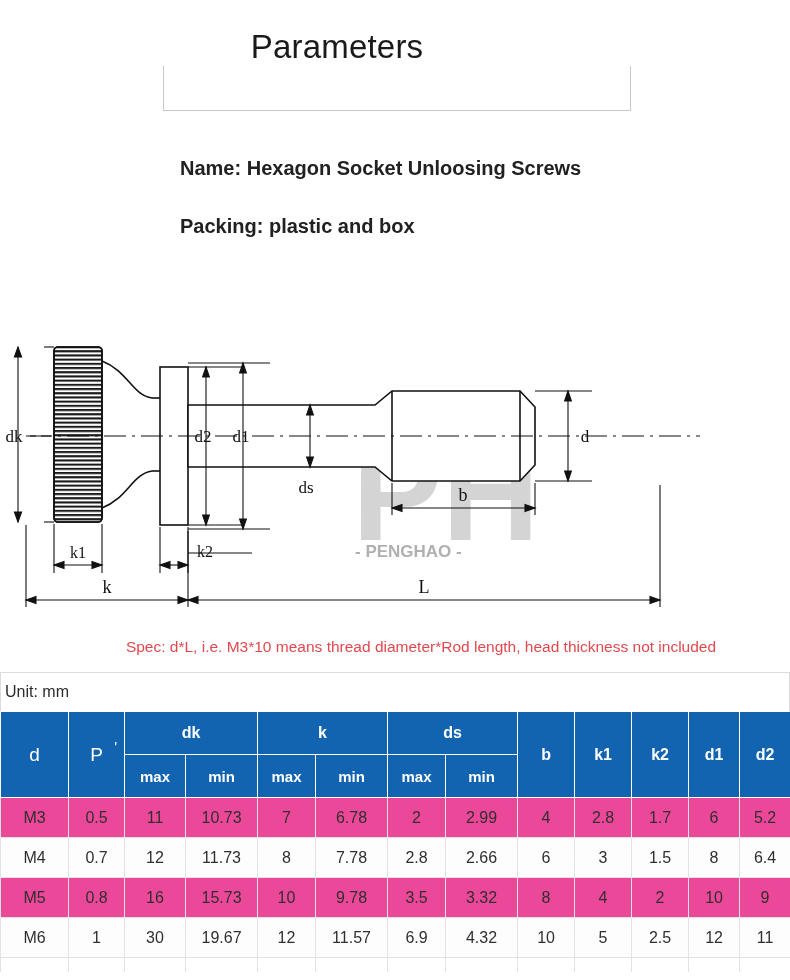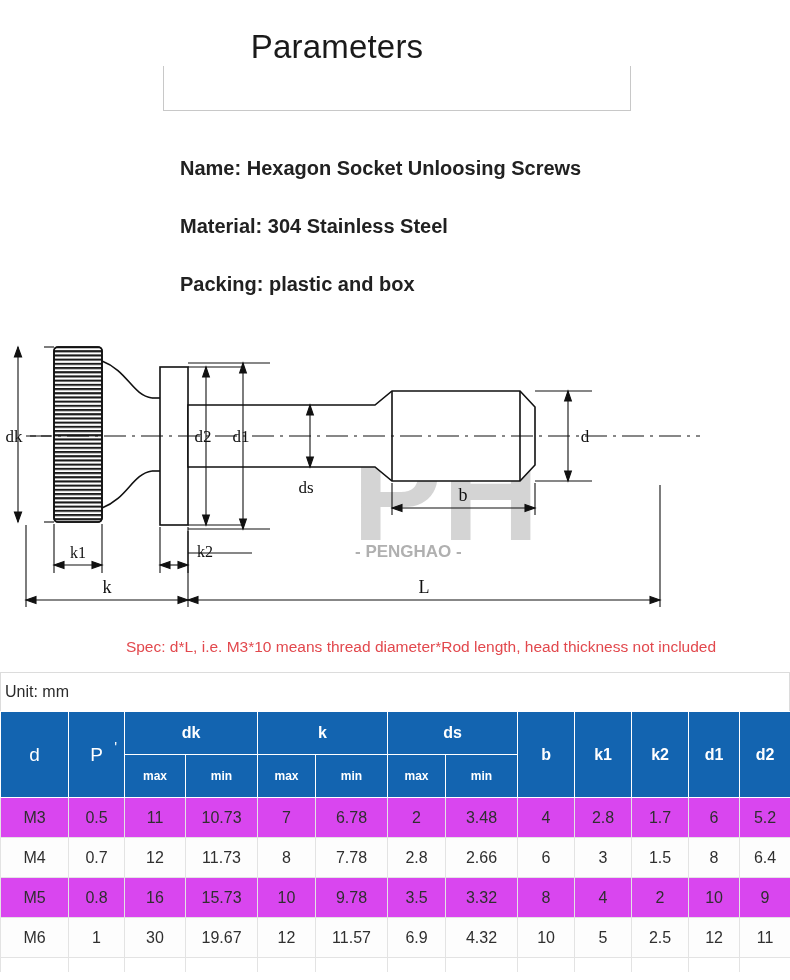--- a/index.html
+++ b/index.html
@@ -59,27 +59,27 @@
   table.spec-table {
     width: 790px; border-collapse: collapse; table-layout: fixed;
     font-size: 15.5px;
   }
   table.spec-table th {
     background: #1364b0; color: #ffffff; font-weight: bold;
     border: 1px solid #ffffff; text-align: center; padding: 0;
   }
   table.spec-table th.tall { height: 86px; font-size: 19px; font-weight: 400; }
   table.spec-table th.grp { height: 43px; font-size: 16px; }
-  table.spec-table th.sub { height: 43px; font-size: 12px; text-align: center; }
+  table.spec-table th.sub { height: 43px; font-size: 15px; text-align: center; }
   table.spec-table th.plain { height: 86px; font-size: 16px; }
   table.spec-table td {
     border: 1px solid #e3e3e3; text-align: center;
     height: 40px; color: #2f2f2f; font-size: 16px;
   }
-  tr.odd td { background: #d946ef; }
+  tr.odd td { background: #ec4899; }
   tr.even td { background: #fdfdfd; }
   tr.cut td { height: 14px; border-bottom: none; }
   .pcol { position: relative; }
   .pcol .tick {
     position:absolute; right: 7px; top: 26px;
     font-size: 15px; font-weight: 400;
   }
   
   col.c0 { width: 68px; } col.c1 { width: 56px; }
   col.c2 { width: 61px; } col.c3 { width: 72px; }
@@ -95,21 +95,20 @@
 
   <div class="title-wrap">
     <div class="title-frame"></div>
     <div class="title-text">
       <span>Parameters</span>
     </div>
   </div>
 
   <div class="specs">
     <div class="spec-line">Name: Hexagon Socket Unloosing Screws</div>
-    <div class="spec-line">Material: 304 Stainless Steel</div>
     <div class="spec-line">Packing: plastic and box</div>
   </div>
 
   <div class="drawing">
     <svg width="790" height="300" viewBox="0 0 790 300" xmlns="http://www.w3.org/2000/svg">
       <defs>
         <pattern id="knurl" width="6" height="4.2" patternUnits="userSpaceOnUse">
           <rect width="6" height="4.2" fill="#ffffff"></rect>
           <rect width="6" height="2.1" fill="#1a1a1a"></rect>
         </pattern>
@@ -287,21 +286,21 @@
       </thead>
       <tbody>
         <tr class="odd">
           <td>M3</td>
           <td>0.5</td>
           <td>11</td>
           <td>10.73</td>
           <td>7</td>
           <td>6.78</td>
           <td>2</td>
-          <td>3.48</td>
+          <td>2.99</td>
           <td>4</td>
           <td>2.8</td>
           <td>1.7</td>
           <td>6</td>
           <td>5.2</td>
         </tr>
         <tr class="even">
           <td>M4</td>
           <td>0.7</td>
           <td>12</td>

